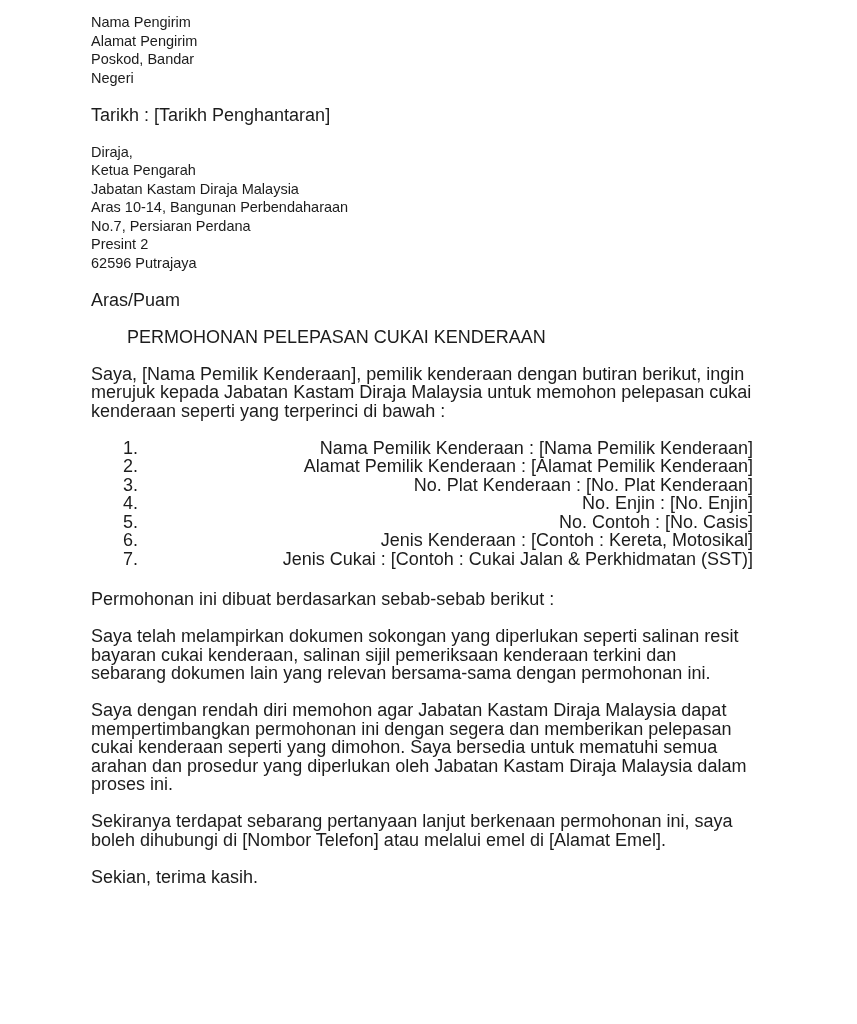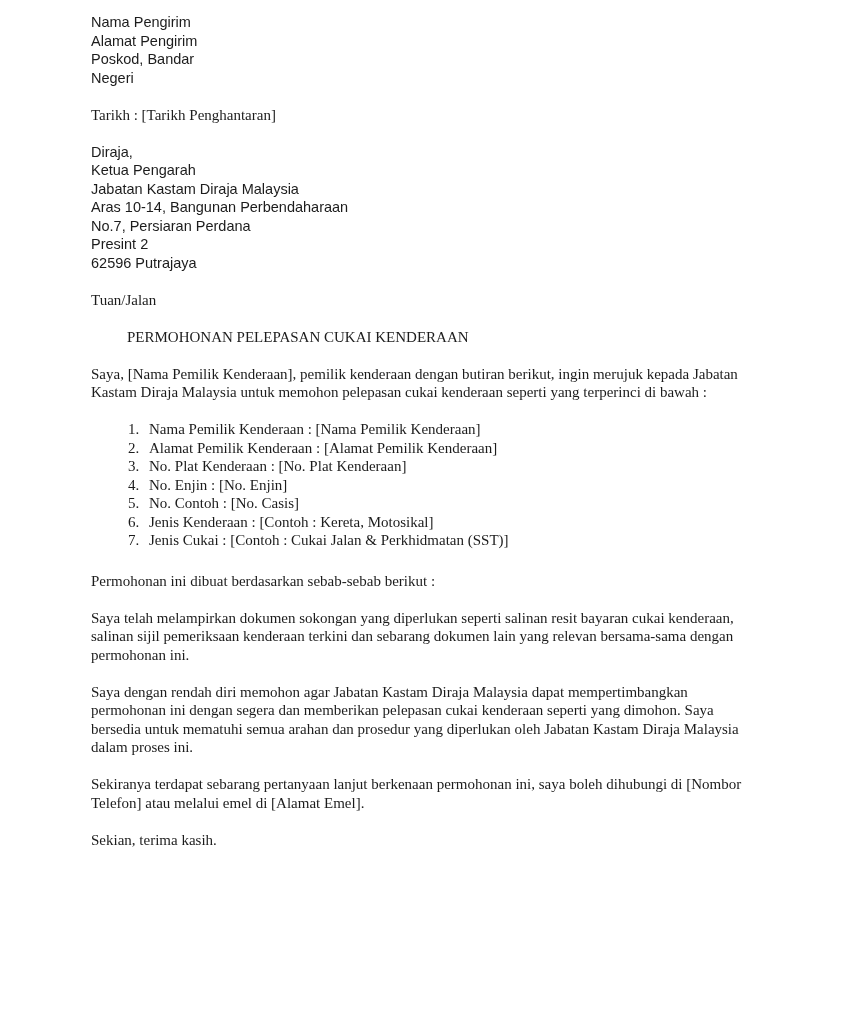--- a/index.html
+++ b/index.html
@@ -16,22 +16,22 @@
     padding: 13px 87px 0 91px;
     color: #1c1c1c;
     overflow: hidden;
   }
   .sans {
     font-family: "Liberation Sans", "DejaVu Sans", sans-serif;
     font-size: 14.5px;
     line-height: 18.5px;
   }
   .serif {
-    font-family: Liberation Serif, serif;
-    font-size: 15px;
+    font-family: Liberation Sans, sans-serif;
+    font-size: 18px;
     line-height: 18.5px;
   }
   p {
     margin: 0 0 18.5px 0;
   }
   .block p {
     margin: 0;
   }
   .block {
     margin: 0 0 18.5px 0;
@@ -42,20 +42,21 @@
   }
   ol.details {
     margin: 6px 0 22px 0;
     padding: 0 0 0 52px;
     list-style: decimal outside;
   }
   ol.details li {
     margin: 0;
     padding-left: 6px;
     line-height: 18.5px;
+    text-align: right;
   }
   .closing-gap {
     height: 57px;
   }
 </style>
 </head>
 <body>
 
 <div class="page">
 
@@ -71,21 +72,21 @@
   <div class="block sans">
     <p>Diraja,</p>
     <p>Ketua Pengarah</p>
     <p>Jabatan Kastam Diraja Malaysia</p>
     <p>Aras 10-14, Bangunan Perbendaharaan</p>
     <p>No.7, Persiaran Perdana</p>
     <p>Presint 2</p>
     <p>62596 Putrajaya</p>
   </div>
 
-  <p class="serif">Tuan/Jalan</p>
+  <p class="serif">Aras/Puam</p>
 
   <p class="serif subject-title">PERMOHONAN PELEPASAN CUKAI KENDERAAN</p>
 
   <p class="serif">Saya, [Nama Pemilik Kenderaan], pemilik kenderaan dengan butiran berikut, ingin merujuk kepada Jabatan Kastam Diraja Malaysia untuk memohon pelepasan cukai kenderaan seperti yang terperinci di bawah :</p>
 
   <ol class="serif details">
     <li>Nama Pemilik Kenderaan : [Nama Pemilik Kenderaan]</li>
     <li>Alamat Pemilik Kenderaan : [Alamat Pemilik Kenderaan]</li>
     <li>No. Plat Kenderaan : [No. Plat Kenderaan]</li>
     <li>No. Enjin : [No. Enjin]</li>

